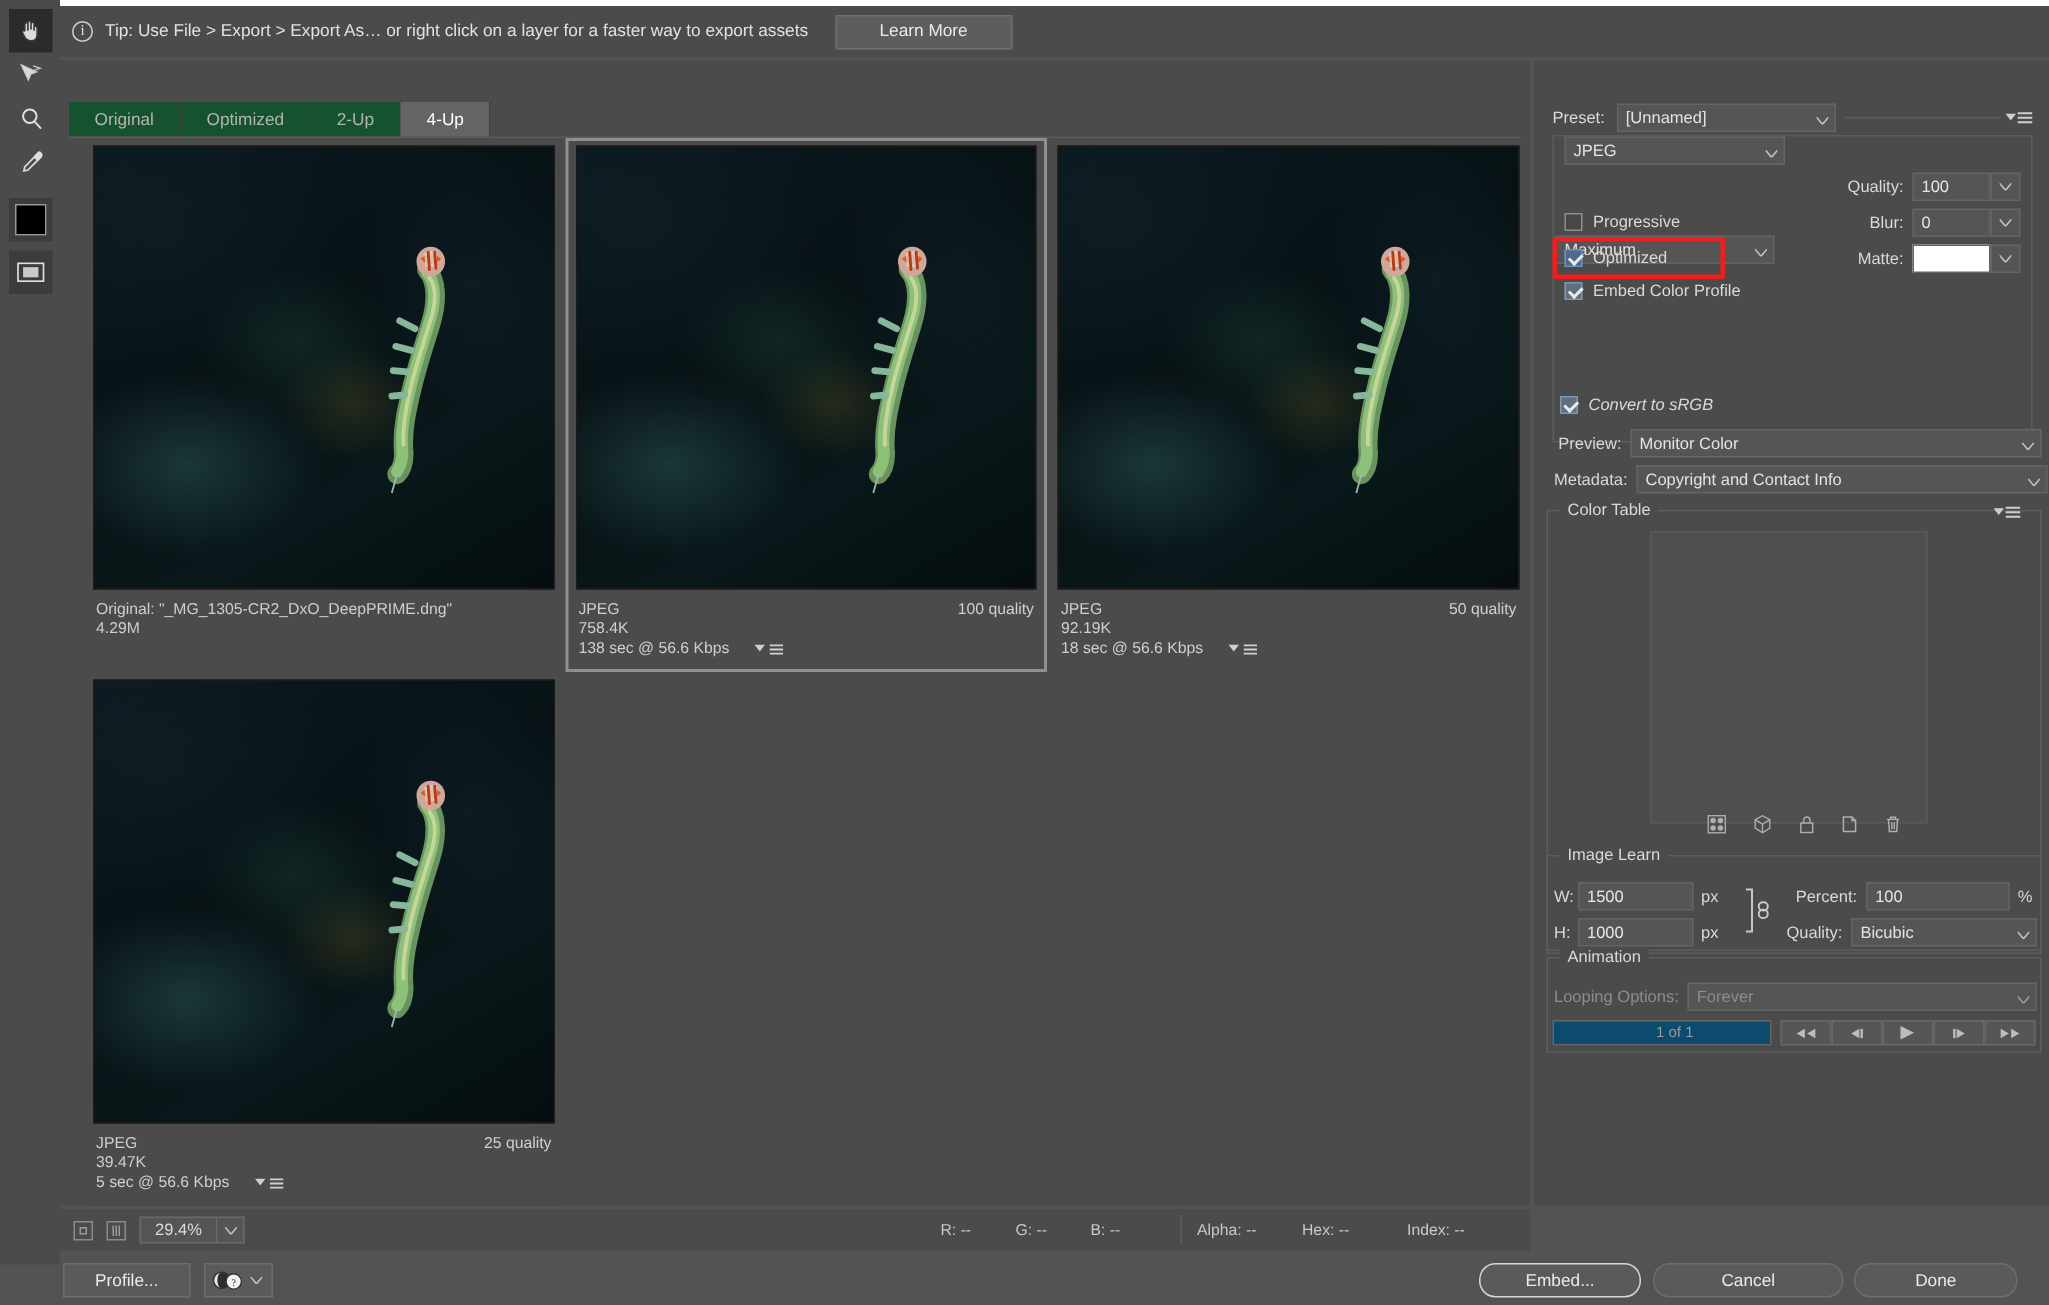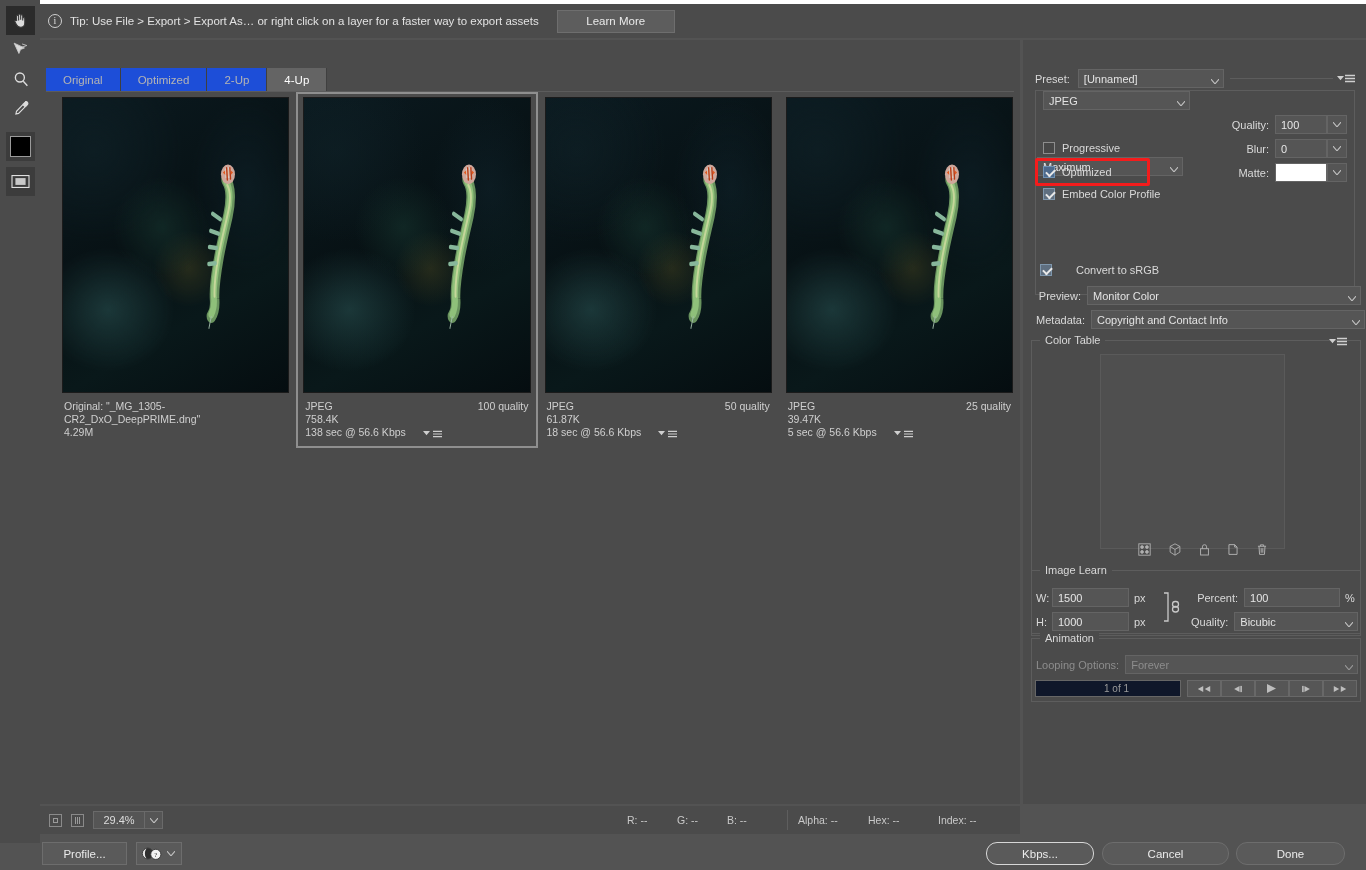--- a/index.html
+++ b/index.html
@@ -69,32 +69,32 @@
   }
 
   
   .previewzone{
     position:absolute; left:40px; top:40px; width:980px; height:764px;
     background:#4b4b4b;
   }
   .tabs{ position:absolute; left:6px; top:28px; height:23px; display:flex; }
   .tab{
     height:23px; padding:0 17px; display:flex;align-items:center;
-    background:#1d4ed8; color:#b4b4b4; font-size:11.5px; cursor:pointer;
+    background:#14532d; color:#b4b4b4; font-size:11.5px; cursor:pointer;
     border-right:1px solid #3f3f3f;
   }
   .tab.active{ background:#646464; color:#ffffff; }
   .tabs-underline{
     position:absolute; left:6px; top:51px; width:968px; height:1px;
     background:#5c5c5c;
   }
 
   .grid4{
     position:absolute; left:15px; top:52px; width:965px; height:712px;
-    display:grid; grid-template-columns:1fr 1fr 1fr 1fr; grid-template-rows:1fr 1fr;
+    display:grid; grid-template-columns:1fr 1fr 1fr; grid-template-rows:1fr 1fr;
   }
   .pane{ position:relative; padding:1px; }
   .pane-inner{ width:100%; height:100%; background:#4b4b4b; position:relative; display:flex; flex-direction:column; }
   .pane.selected .pane-inner{ outline:2px solid #8f8f8f; outline-offset:-1px; }
 
   .imgbox{
     position:relative; margin:4px 6px 0 6px; height:296px;
     border:1px solid #1b1b1b; overflow:hidden;
     background:#0a1416;
   }
@@ -337,21 +337,21 @@
                 <ellipse cx="36" cy="16" rx="11" ry="11" fill="#cfa79b"></ellipse>
                 <path d="M28 14 q8 -7 16 0 q-8 8 -16 0z" fill="#e25a20"></path>
                 <path d="M31 10 q5 -4 10 0 l-1 10 -8 0z" fill="#d9d2cc" opacity="0.8"></path>
                 <path d="M34 9 l1 13 M39 9 l1 12" stroke="#b83a14" stroke-width="2.2" stroke-linecap="round"></path>
                 <path d="M10 174 L6 188" stroke="#9fb9a8" stroke-width="1.4" fill="none"></path>
               </svg>
             </div>
           </div>
           <div class="meta">
             <div>JPEG</div>
-            <div>61.87K</div>
+            <div>92.19K</div>
             <div>
               <span>18 sec @ 56.6 Kbps</span>
               <span class="rowico">
                 <svg width="7" height="7" viewBox="0 0 8 8">
                     <path d="M0 1h8L4 6z" fill="#cfcfcf"></path>
                   </svg>
                 <svg width="9" height="8" viewBox="0 0 10 8">
                     <path d="M0 1h10M0 4h10M0 7h10" stroke="#cfcfcf" stroke-width="1.3"></path>
                   </svg>
               </span>
@@ -436,21 +436,21 @@
           <text x="17.5" y="12.3" font-size="8" text-anchor="middle" fill="#2b2b2b" font-family="Liberation Serif, serif">?</text>
         </svg>
       </span>
       <span style="margin-left:4px;display:inline-flex">
         <svg width="8" height="5" viewBox="0 0 10 6">
             <path d="M0 0l5 6 5-6" fill="none" stroke="#c2c2c2" stroke-width="1.3"></path>
           </svg>
       </span>
     </div>
 
-    <div class="btn pill focus" style="position:absolute;left:986px;top:8px;width:108px;">Kbps...</div>
+    <div class="btn pill focus" style="position:absolute;left:986px;top:8px;width:108px;">Embed...</div>
     <div class="btn pill" style="position:absolute;left:1102px;top:8px;width:127px;">Cancel</div>
     <div class="btn pill" style="position:absolute;left:1236px;top:8px;width:109px;">Done</div>
   </div>
 
   <div class="rightpanel">
 
     <div class="row" style="position:absolute;left:12px;top:29px;width:320px;">
       <span class="lab">Preset:</span>
       <div class="sel-box" style="margin-left:8px;width:146px;">
         <span>[Unnamed]</span>
@@ -531,21 +531,21 @@
       <span class="lab">Optimized</span>
     </div>
 
     <div class="row" style="position:absolute;left:20px;top:148px;gap:7px;">
       <div class="chk on"></div>
       <span class="lab">Embed Color Profile</span>
     </div>
 
     <div class="highlight-box" style="left:12px;top:118px;width:115px;height:28px;"></div>
 
-    <div class="row" style="position:absolute;left:17px;top:224px;gap:24px;">
+    <div class="row" style="position:absolute;left:17px;top:224px;gap:7px;font-style:italic;">
       <div class="chk on"></div>
       <span class="lab">Convert to sRGB</span>
     </div>
 
     <div class="row" style="position:absolute;left:8px;top:246px;width:330px;">
       <span class="lab" style="width:50px;text-align:right;">Preview:</span>
       <div class="sel-box" style="margin-left:6px;flex:1;">
         <span>Monitor Color</span>
         <span class="chev">
           <svg width="8" height="5" viewBox="0 0 10 6">
@@ -662,21 +662,21 @@
       <div class="sel-box disabled" style="margin-left:6px;flex:1;">
         <span>Forever</span>
         <span class="chev">
           <svg width="8" height="5" viewBox="0 0 10 6">
               <path d="M0 0l5 6 5-6" fill="none" stroke="#999" stroke-width="1.3"></path>
             </svg>
         </span>
       </div>
     </div>
     <div class="row" style="position:absolute;left:12px;top:640px;width:322px;gap:0;">
-      <div style="flex:1;height:17px;background:#0f172a;border:1px solid #666;display:flex;align-items:center;justify-content:center;color:#9a9a9a;font-size:10px;padding-left:17px;">1 of 1</div>
+      <div style="flex:1;height:17px;background:#0c4a6e;border:1px solid #666;display:flex;align-items:center;justify-content:center;color:#9a9a9a;font-size:10px;padding-left:17px;">1 of 1</div>
       <div class="animbtn" style="margin-left:6px;max-width:34px;">
         <svg width="14" height="8" viewBox="0 0 18 8">
             <path d="M8 0L1 4l7 4zM17 0l-7 4 7 4z" fill="#bdbdbd"></path>
           </svg>
       </div>
       <div class="animbtn" style="max-width:34px;">
         <svg width="14" height="8" viewBox="0 0 18 8">
             <path d="M11 0L4 4l7 4z" fill="#bdbdbd"></path>
             <rect x="12" y="0" width="2" height="8" fill="#bdbdbd"></rect>
           </svg>

